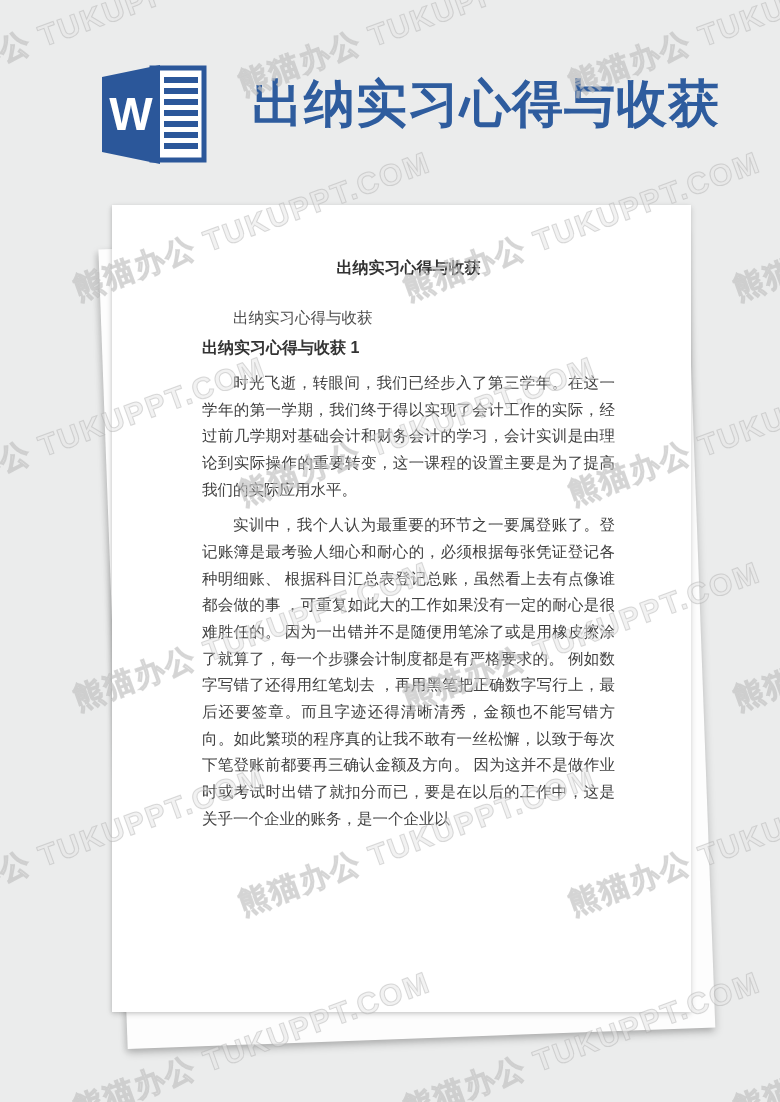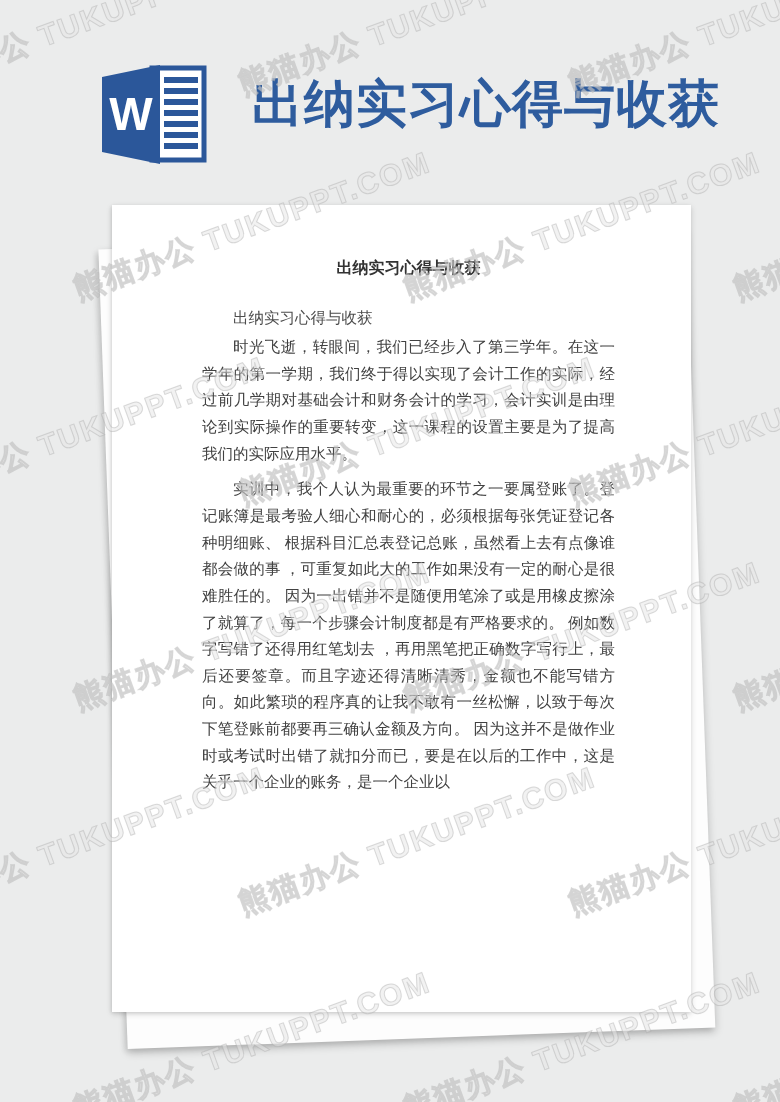--- a/index.html
+++ b/index.html
@@ -111,19 +111,20 @@
       <text x="29" y="67" text-anchor="middle" font-family="Liberation Sans, DejaVu Sans, sans-serif" font-size="46" font-weight="bold" fill="#ffffff">W</text>
     </svg>
     <h1 class="app-title">出纳实习心得与收获</h1>
   </div>
 
   <div class="sheet-behind"></div>
 
   <div class="doc-page">
     <div class="doc-title">出纳实习心得与收获</div>
     <p class="doc-subtitle">出纳实习心得与收获</p>
+    <p class="doc-heading">出纳实习心得与收获 1</p>
     <div class="doc-paragraphs">
         <p>时光飞逝，转眼间，我们已经步入了第三学年。在这一学年的第一学期，我们终于得以实现了会计工作的实际，经过前几学期对基础会计和财务会计的学习，会计实训是由理论到实际操作的重要转变，这一课程的设置主要是为了提高我们的实际应用水平。</p>
         <p>实训中，我个人认为最重要的环节之一要属登账了。登记账簿是最考验人细心和耐心的，必须根据每张凭证登记各种明细账、 根据科目汇总表登记总账，虽然看上去有点像谁都会做的事 ，可重复如此大的工作如果没有一定的耐心是很难胜任的。 因为一出错并不是随便用笔涂了或是用橡皮擦涂了就算了，每一个步骤会计制度都是有严格要求的。 例如数字写错了还得用红笔划去 ，再用黑笔把正确数字写行上，最后还要签章。而且字迹还得清晰清秀，金额也不能写错方向。如此繁琐的程序真的让我不敢有一丝松懈，以致于每次下笔登账前都要再三确认金额及方向。 因为这并不是做作业时或考试时出错了就扣分而已，要是在以后的工作中，这是关乎一个企业的账务，是一个企业以</p>
       </div>
   </div>
 
 </div>
 
 </body></html>

